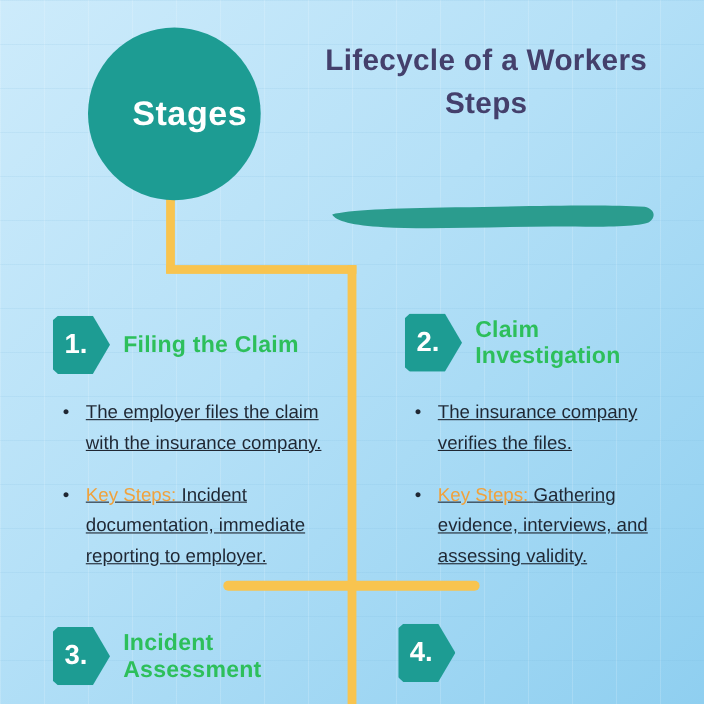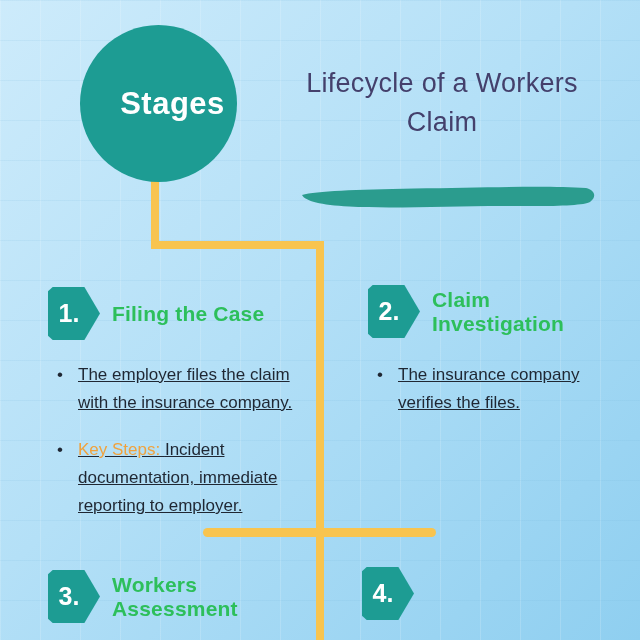--- a/index.html
+++ b/index.html
@@ -33,22 +33,22 @@
   .line.v2{left:316px;top:241px;width:8px;height:399px;}
   .line.h2{left:203px;top:528px;width:233px;height:9px;border-radius:5px;}
   
   .stages-circle{
     position:absolute;left:80px;top:25px;width:157px;height:157px;border-radius:50%;
     background:var(--teal);display:flex;align-items:center;justify-content:center;
   }
   .stages-circle span{color:#ffffff;font-size:31px;font-weight:bold;letter-spacing:0.5px;margin-left:28px;}
   
   .title{
-    position:absolute;left:262px;top:64px;width:360px;text-align:center;
-    color:var(--purple);font-weight:normal;font-size:27px;line-height:39px;letter-spacing:0.3px;
+    position:absolute;left:262px;top:36px;width:360px;text-align:center;
+    color:var(--purple);font-weight:bold;font-size:27px;line-height:39px;letter-spacing:0.3px;
   }
   .brush{position:absolute;left:299px;top:182px;width:300px;height:30px;}
   
   .stage{position:absolute;}
   .stage.s1{left:48px;top:287px;width:272px;}
   .stage.s2{left:368px;top:285px;width:240px;}
   .stage.s3{left:48px;top:570px;width:280px;}
   .stage.s4{left:362px;top:567px;width:272px;}
   .stage-header{display:flex;align-items:center;gap:12px;}
   .badge{
@@ -86,58 +86,59 @@
   <div class="line h1"></div>
   <div class="line v2"></div>
   <div class="line h2"></div>
 
   <div class="stages-circle">
     <span>Stages</span>
   </div>
 
   <div class="title">
     <div>Lifecycle of a Workers</div>
-    <div>Claim</div>
+    <div>Steps</div>
   </div>
 
   <svg class="brush" viewBox="0 0 300 30" preserveAspectRatio="none" aria-hidden="true">
     <path fill="#2b9c8e" d="M3 13 C 18 9, 55 7.5, 115 6.5 C 185 5.5, 248 3.5, 287 6 C 296 8, 298 15, 291 20 C 285 23.5, 255 24.5, 215 24 C 160 23.5, 95 27, 50 24.5 C 22 23, 6 19, 3 13 Z"></path>
   </svg>
 
   <div class="stage s1">
     <div class="stage-header">
       <div class="badge">
         <span>1.</span>
       </div>
-      <h2 class="stage-title">Filing the Case</h2>
+      <h2 class="stage-title">Filing the Claim</h2>
     </div>
     <ul class="bullets">
       <li><span class="prefix"></span><span>The employer files the claim with the insurance company.</span></li>
       <li><span class="prefix">Key Steps: </span><span>Incident documentation, immediate reporting to employer.</span></li>
     </ul>
   </div>
 
   <div class="stage s2">
     <div class="stage-header">
       <div class="badge">
         <span>2.</span>
       </div>
       <h2 class="stage-title narrow">Claim Investigation</h2>
     </div>
     <ul class="bullets">
       <li><span class="prefix"></span><span>The insurance company verifies the files.</span></li>
+      <li><span class="prefix">Key Steps: </span><span>Gathering evidence, interviews, and assessing validity.</span></li>
     </ul>
   </div>
 
   <div class="stage s3">
     <div class="stage-header">
       <div class="badge">
         <span>3.</span>
       </div>
-      <h2 class="stage-title narrow">Workers Assessment</h2>
+      <h2 class="stage-title narrow">Incident Assessment</h2>
     </div>
   </div>
 
   <div class="stage s4">
     <div class="stage-header">
       <div class="badge">
         <span>4.</span>
       </div>
     </div>
   </div>

